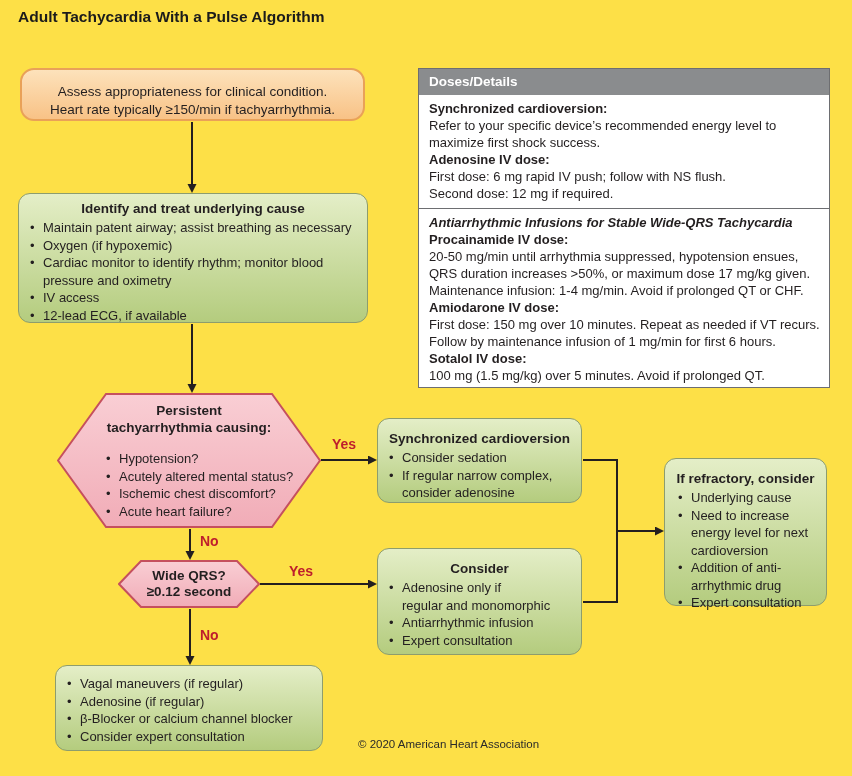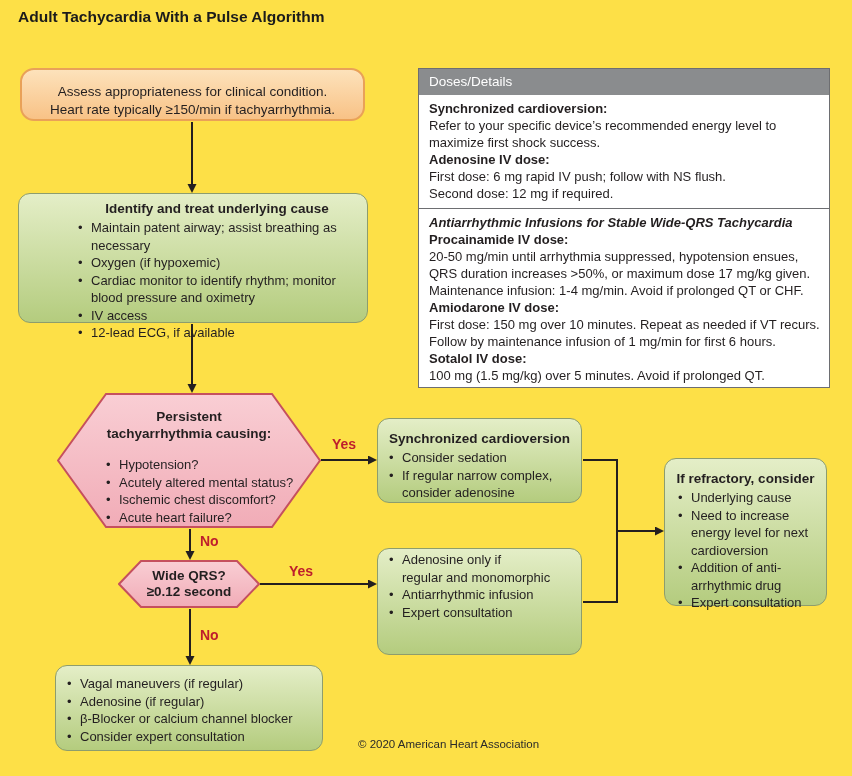--- a/index.html
+++ b/index.html
@@ -30,44 +30,44 @@
 
   
   .hex{position:absolute;}
   .hex svg{position:absolute;left:0;top:0;width:100%;height:100%;}
   .hex-content{position:absolute;left:0;top:0;right:0;bottom:0;}
   .hex-pink{fill:url(#pinkGrad);stroke:var(--pink_border);stroke-width:2;}
   .hex-pink2{fill:url(#pinkGrad2);stroke:var(--pink_border);stroke-width:2;}
   .stop-pink-top{stop-color:var(--pink_top);}
   .stop-pink-bottom{stop-color:var(--pink_bottom);}
   #persistent-hex ul.bullets{padding-left:62px;margin-top:14px;}
-  #persistent-hex .box-title{padding-top:15px;}
+  #persistent-hex .box-title{padding-top:9px;}
   #wideqrs-hex .hex-content{display:flex;align-items:center;justify-content:center;text-align:center;
     font-weight:bold;font-size:13.5px;line-height:16.5px;white-space:pre-line;}
 
   
   .panel{position:absolute;left:418px;top:68px;width:412px;height:320px;box-sizing:border-box;
     background:#fff;border:1px solid var(--panel_border);}
-  .panel-header{height:26px;background:var(--panel_header_bg);color:#fff;font-weight:normal;
+  .panel-header{height:26px;background:var(--panel_header_bg);color:#fff;font-weight:bold;
     font-size:13.5px;line-height:26px;padding-left:10px;}
   .panel-section{padding:5px 8px 6px 10px;font-size:13px;line-height:17px;}
   .panel-section.second{border-top:1px solid var(--panel_border);}
   .line-bold{font-weight:bold;}
   .line-bold-italic{font-weight:bold;font-style:italic;}
 
   
   #connectors{position:absolute;left:0;top:0;pointer-events:none;}
   .cline{stroke:var(--line_black);stroke-width:2;fill:none;}
   .arrowhead{fill:var(--line_black);}
   .flabel{position:absolute;color:var(--label_red);font-weight:bold;font-size:14px;}
   .footer{position:absolute;left:358px;top:738px;font-size:11.5px;color:#2a2a2a;}
 
   
   #assess-box{left:20px;top:68px;width:345px;height:53px;}
-  #identify-box{left:18px;top:193px;width:350px;height:130px;padding-left:48px;}
+  #identify-box{left:18px;top:193px;width:350px;height:130px;}
   #identify-box .box-title{padding-top:6px;}
   #persistent-hex{left:57px;top:393px;width:264px;height:135px;}
   #wideqrs-hex{left:118px;top:560px;width:142px;height:48px;}
   #sync-box{left:377px;top:418px;width:205px;height:85px;}
   #consider-box{left:377px;top:548px;width:205px;height:107px;}
   #refractory-box{left:664px;top:458px;width:163px;height:148px;}
   #refractory-box ul.bullets{padding-left:26px;}
   #vagal-box{left:55px;top:665px;width:268px;height:86px;}
   #vagal-box ul.bullets{margin-top:9px;}
   #label-yes1{left:332px;top:436px;}
@@ -177,20 +177,21 @@
           <stop class="stop-pink-bottom" offset="1"></stop>
         </linearGradient>
       </defs>
       <polygon class="hex-pink2" points="1,24 23,1 119,1 141,24 119,47 23,47"></polygon>
     </svg>
     <div class="hex-content">Wide QRS?
 ≥0.12 second</div>
   </div>
 
   <div id="consider-box" class="fbox gbox">
+    <div class="box-title">Consider</div>
     <ul class="bullets">
         <li>Adenosine only if
 regular and monomorphic</li>
         <li>Antiarrhythmic infusion</li>
         <li>Expert consultation</li>
       </ul>
   </div>
 
   <div id="refractory-box" class="fbox gbox">
     <div class="box-title nowrap">If refractory, consider</div>

